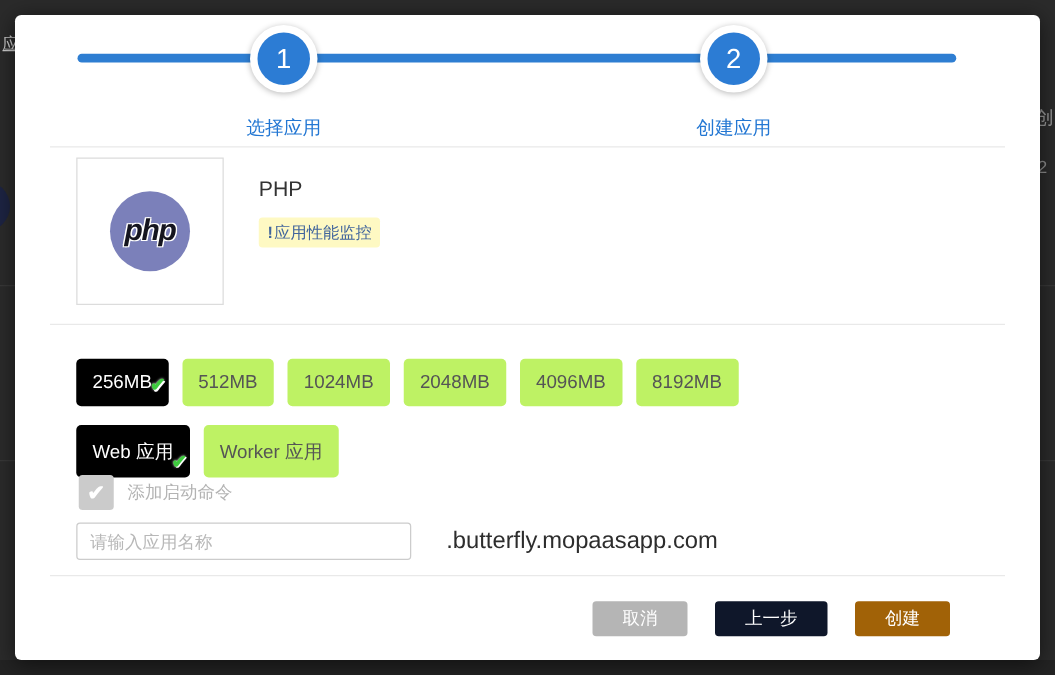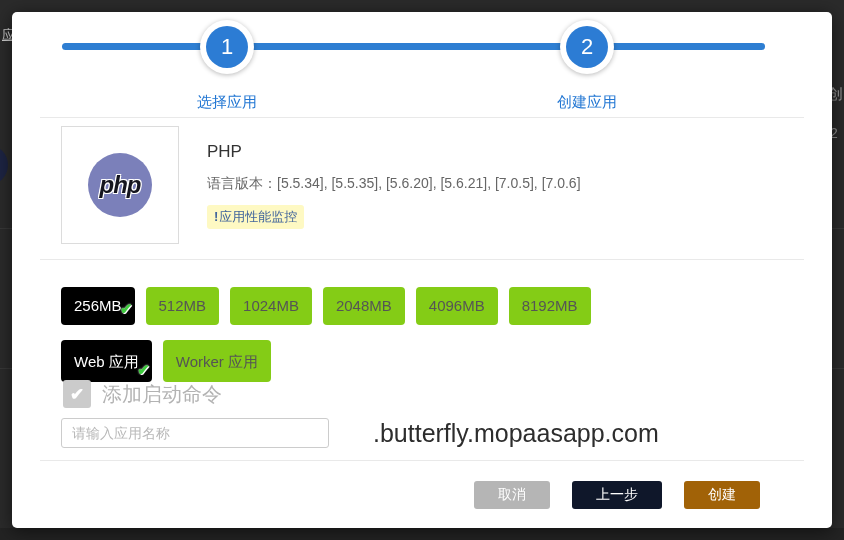--- a/index.html
+++ b/index.html
@@ -58,48 +58,48 @@
   .app-badge {
     display:inline-block; margin-top:12px; background:#fef9c3; color:#41659c;
     font-size:13px; padding:3px 7px; border-radius:3px;
   }
   .badge-icon { font-weight:bold; margin-right:1px; }
 
   
   .mem-row  { position:absolute; left:49px; top:275px; display:flex; gap:11px; }
   .type-row { position:absolute; left:49px; top:328px; display:flex; gap:11px; }
   .opt-btn {
-    position:relative; background:#84cc16; color:#555; border:none; cursor:pointer;
+    position:relative; background:#bef264; color:#555; border:none; cursor:pointer;
     font-family:inherit; font-size:15px; border-radius:4px; padding:0 13px;
   }
   .mem-row  .opt-btn { height:38px; line-height:38px; }
   .type-row .opt-btn { height:42px; line-height:31px; }
   .opt-btn.selected { background:#000000; color:#fff; }
   .check {
     position:absolute; right:2px; bottom:-3px; color:#3ecb3e;
     font-size:15px; font-weight:bold; text-shadow:0 0 2px #fff, 1px 1px 0 #fff;
   }
 
   
   .cmd-row { position:absolute; left:51px; top:368px; display:flex; align-items:center; cursor:default; }
   .checkbox {
     width:28px; height:28px; background:#cbcbcb; border-radius:3px;
     color:#fff; font-size:17px; font-weight:bold;
     display:flex; align-items:center; justify-content:center; cursor:pointer;
   }
-  .cmd-label { margin-left:11px; color:#b3b3b3; font-size:20px;text-align:right; }
+  .cmd-label { margin-left:11px; color:#b3b3b3; font-size:14px;text-align:right; }
 
   
   .name-row { position:absolute; left:49px; top:406px; display:flex; align-items:center;gap:12px; }
   .app-input {
     width:268px; height:30px; border:1px solid #ccc; border-radius:3px;
     padding:0 10px; font-size:14px; color:#333; outline:none; font-family:inherit;
   }
   .app-input::placeholder { color:#b8b8b8; }
-  .domain-suffix { margin-left:32px; font-size:25px; color:#2d2d2d; }
+  .domain-suffix { margin-left:16px; font-size:19px; color:#2d2d2d; }
 
   
   .footer { position:absolute; right:72px; top:469px; display:flex; gap:22px; }
   .btn {
     height:28px; border:none; border-radius:3px; color:#fff; font-size:14px;
     font-family:inherit; cursor:pointer; text-align:center;
   }
   .btn-cancel { width:76px; background:#b5b5b5; }
   .btn-prev   { width:90px; background:#0f172a; }
   .btn-create { width:76px; background:#a16207; }
@@ -130,21 +130,20 @@
     </div>
     <div class="step-label">创建应用</div>
   </div>
   <div class="hr hr1"></div>
 
   <div class="app-card">
     <div class="php-logo">php</div>
   </div>
   <div class="app-info">
     <div class="app-name">PHP</div>
-    <div class="app-versions">语言版本：[5.5.34], [5.5.35], [5.6.20], [5.6.21], [7.0.5], [7.0.6]</div>
     <div class="app-badge"><span class="badge-icon">!</span><span>应用性能监控</span></div>
   </div>
   <div class="hr hr2"></div>
 
   <div class="mem-row">
     <button class="opt-btn selected">
       <span>256MB</span>
       <span class="check">✔</span>
     </button>
     <button class="opt-btn">

